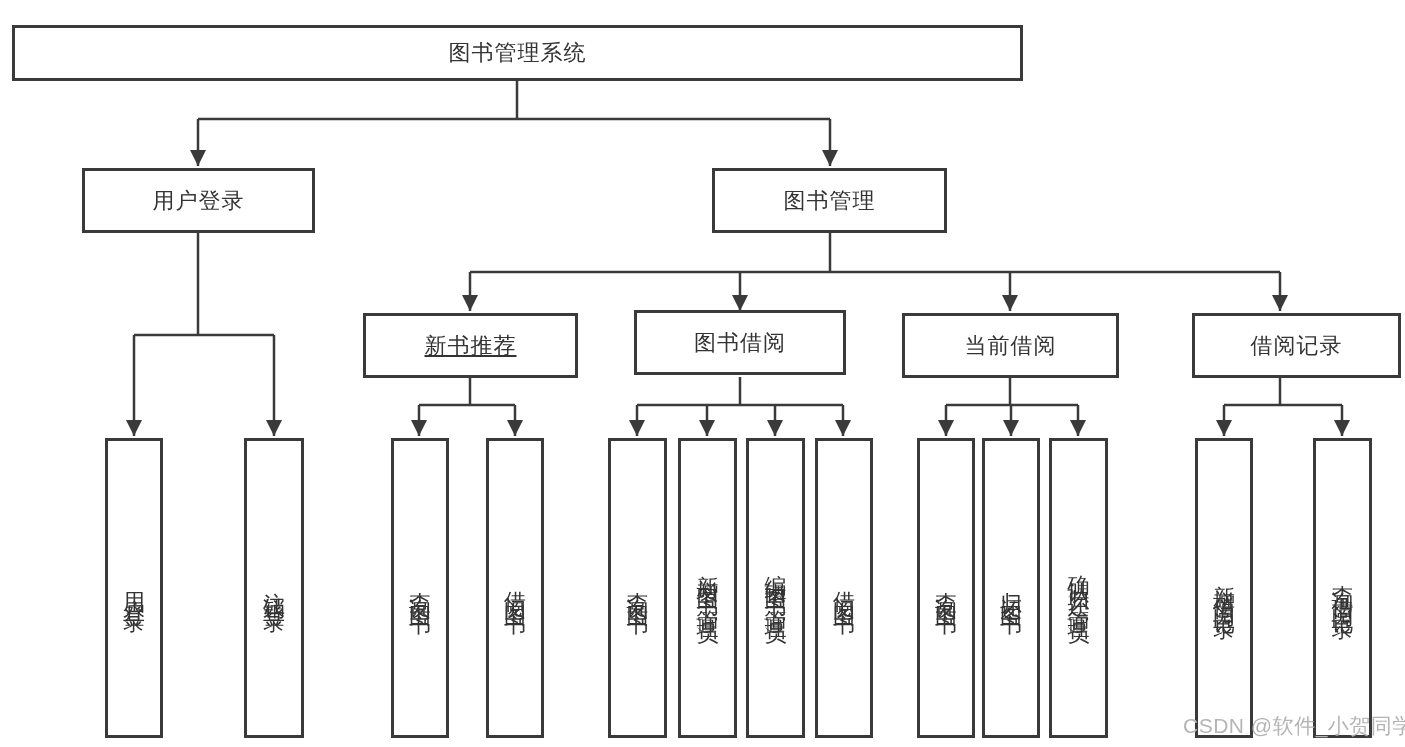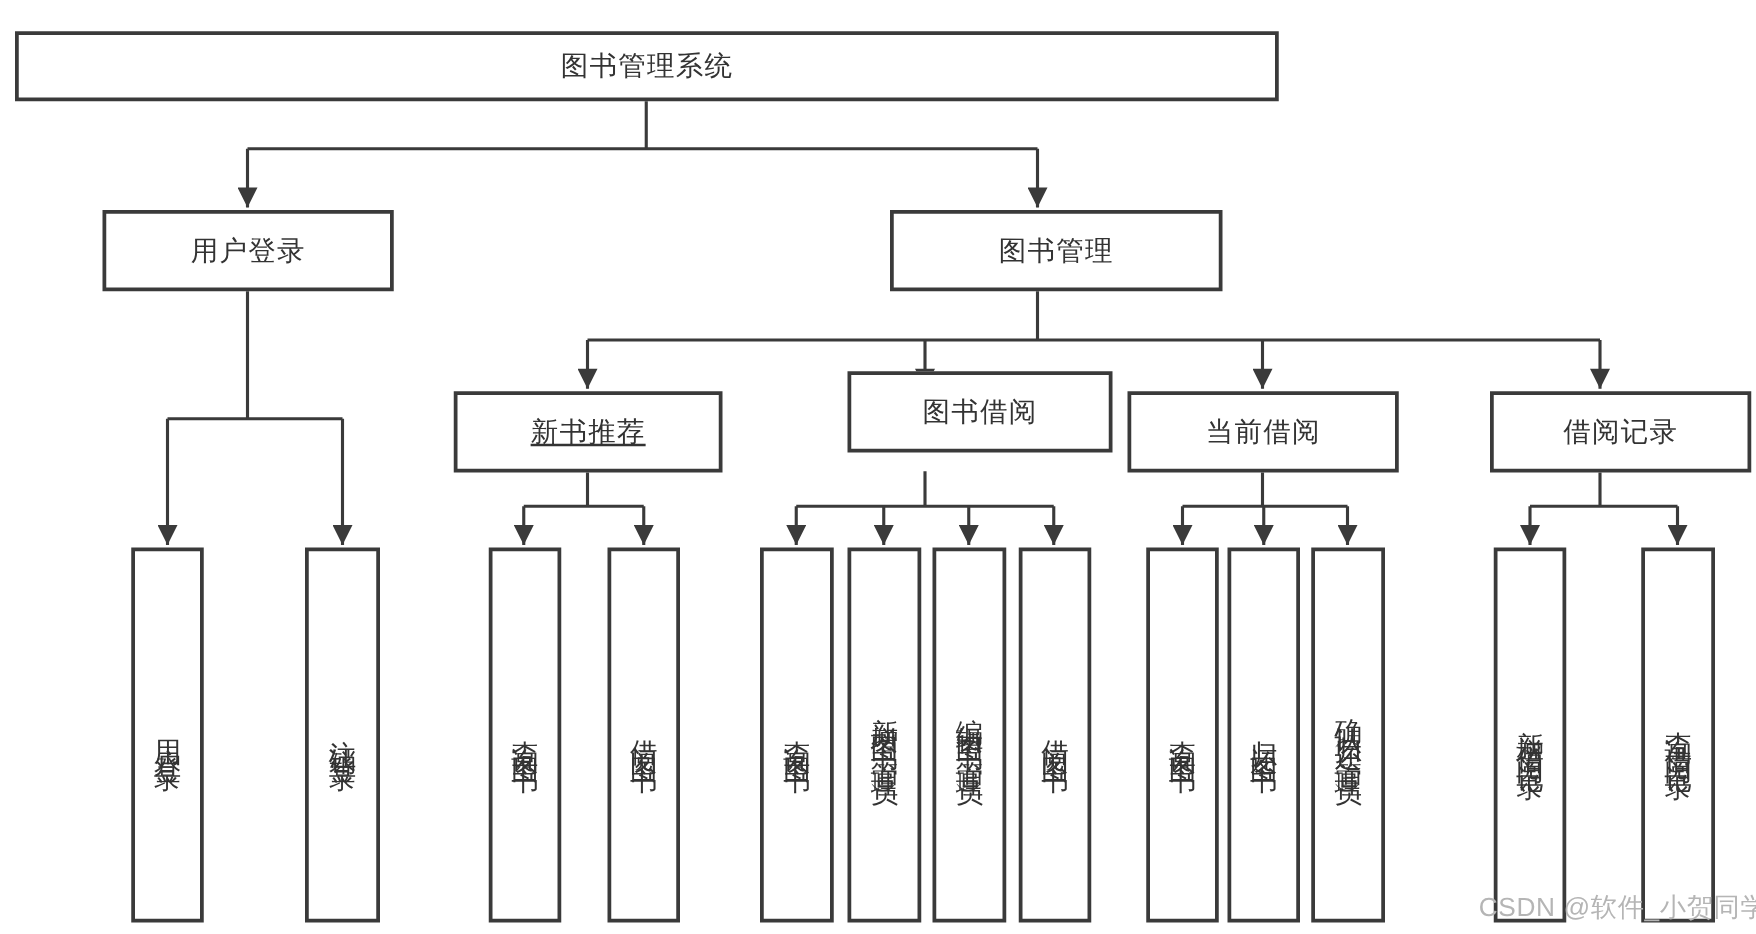--- a/index.html
+++ b/index.html
@@ -113,28 +113,28 @@
     </g>
   </svg>
 
   <div class="node h" style="left:12px; top:13px; width:1011px; height:56px;margin-top:12px;">
     <span>图书管理系统</span>
   </div>
 
   <div class="node h" style="left:82px; top:168px; width:233px; height:65px;">
     <span>用户登录</span>
   </div>
-  <div class="node h" style="left:712px; top:168px; width:266px; height:65px;">
+  <div class="node h" style="left:712px; top:168px; width:235px; height:65px;">
     <span>图书管理</span>
   </div>
 
   <div class="node h" style="left:363px; top:313px; width:215px; height:65px;text-decoration:underline;">
     <span>新书推荐</span>
   </div>
-  <div class="node h" style="left:634px; top:297px; width:212px; height:65px;margin-left:44px;">
+  <div class="node h" style="left:634px; top:310px; width:212px; height:65px;">
     <span>图书借阅</span>
   </div>
   <div class="node h" style="left:902px; top:313px; width:217px; height:65px;">
     <span>当前借阅</span>
   </div>
   <div class="node h" style="left:1176px; top:313px; width:209px; height:65px;margin-left:16px;">
     <span>借阅记录</span>
   </div>
 
   <div class="node v" style="left:105px; top:438px; width:58px; height:300px;">

